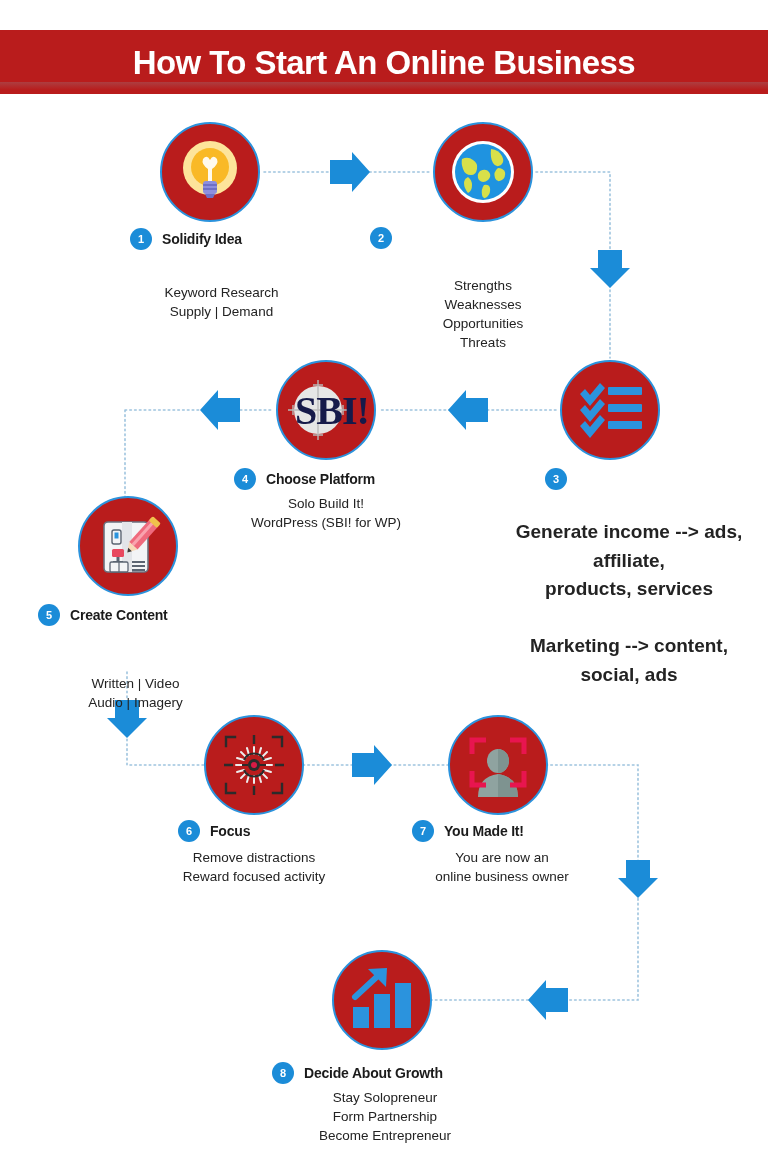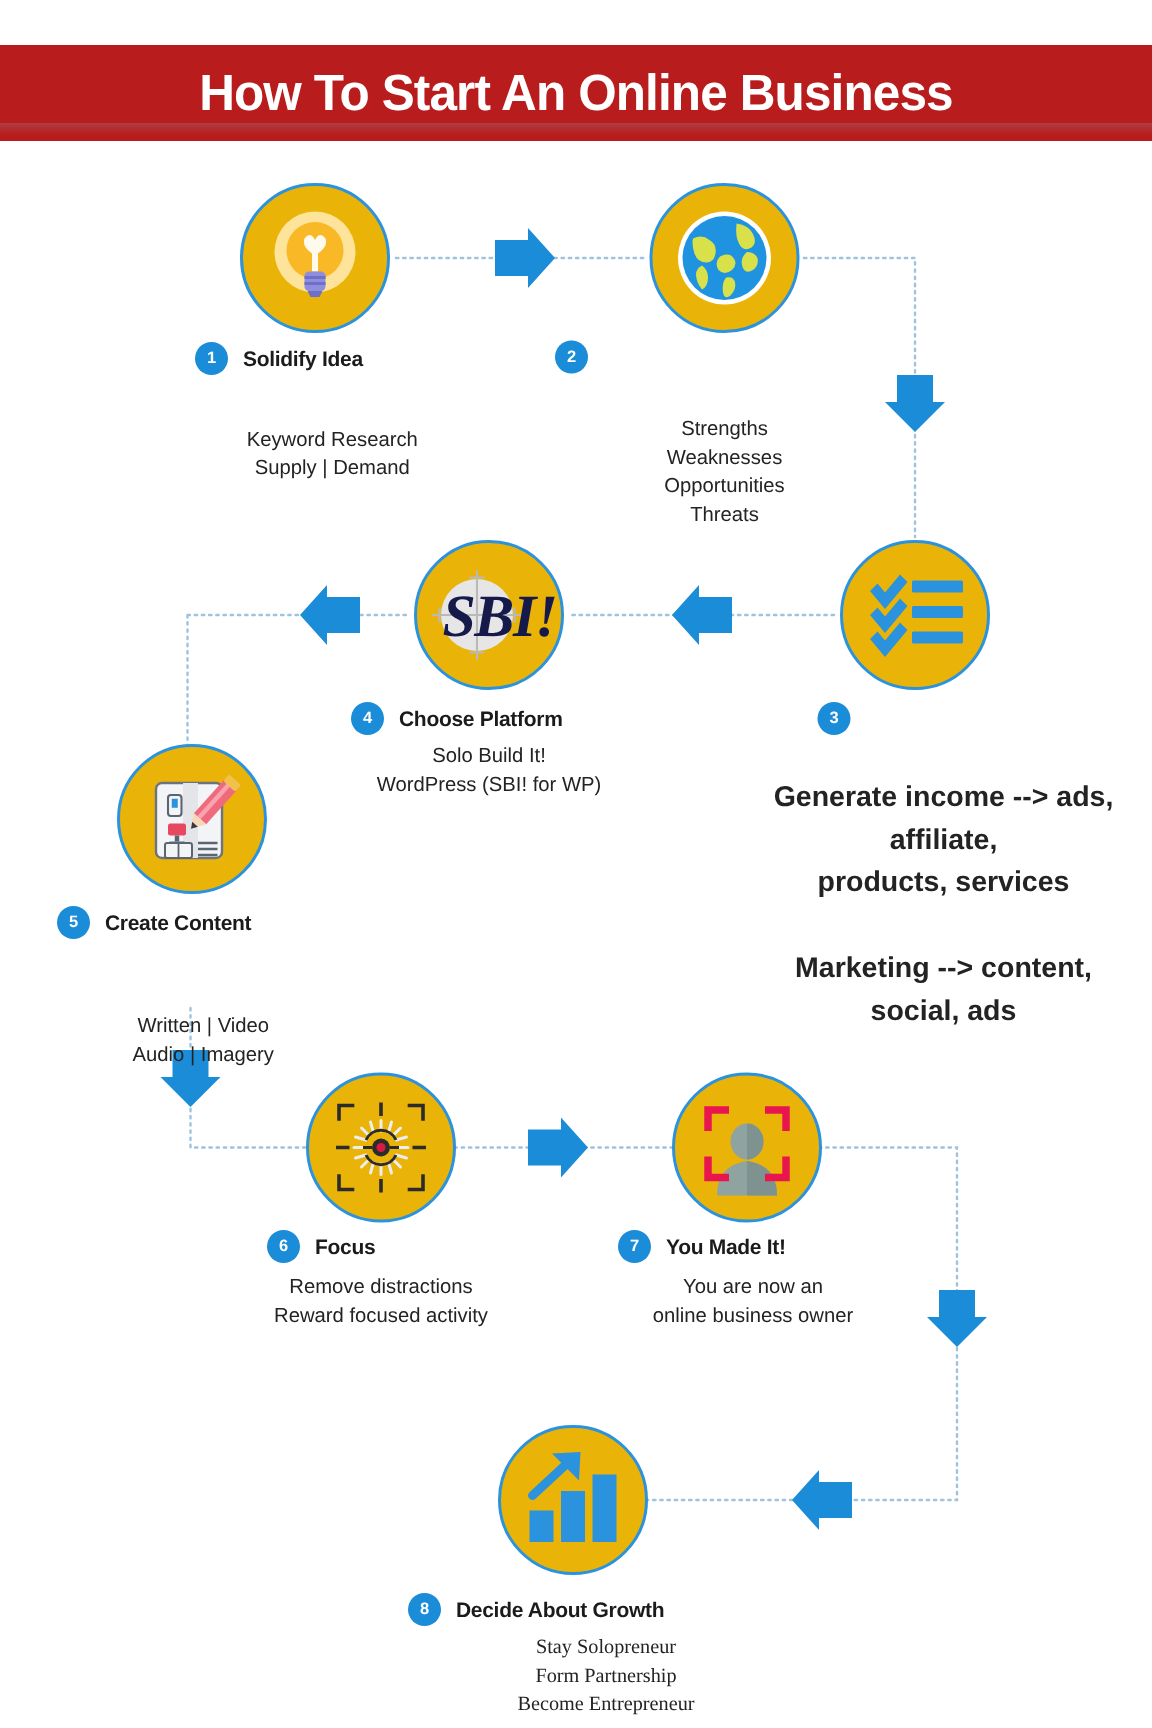--- a/index.html
+++ b/index.html
@@ -57,27 +57,26 @@
   }
 
   
   .step {
     position: absolute;
   }
   .step-circle {
     position: absolute;
     border-radius: 50%;
     border: 2px solid #2b93dd;
-    background: #eab308;
+    background: #b91c1c;
     box-sizing: border-box;
     display: flex;
     align-items: center;
     justify-content: center;
     overflow: hidden;
-    font-style: italic;
   }
   .step-label-row {
     position: absolute;
     display: flex;
     align-items: center;
     white-space: nowrap;
   }
   .badge {
     width: 22px;
     height: 22px;
@@ -382,16 +381,16 @@
       <rect x="28" y="30" width="16" height="34" fill="#2b93dd"></rect>
       <rect x="49" y="19" width="16" height="45" fill="#2b93dd"></rect>
       <path d="M9,33 L36,8" stroke="#2b93dd" stroke-width="6" stroke-linecap="round"></path>
       <path d="M22,5 L41,4 L40,23 z" fill="#2b93dd"></path>
     </svg>
   </div>
   <div class="step-label-row" style="left:272px; top:1062px;">
     <div class="badge">8</div>
     <div class="step-title">Decide About Growth</div>
   </div>
-  <div class="step-sub" style="left:296px; top:1088px; width:216px;font-family:Liberation Serif, serif;">Stay Solopreneur
+  <div class="step-sub" style="left:277px; top:1088px; width:216px;">Stay Solopreneur
 Form Partnership
 Become Entrepreneur</div>
 </div>
 
 </body></html>

